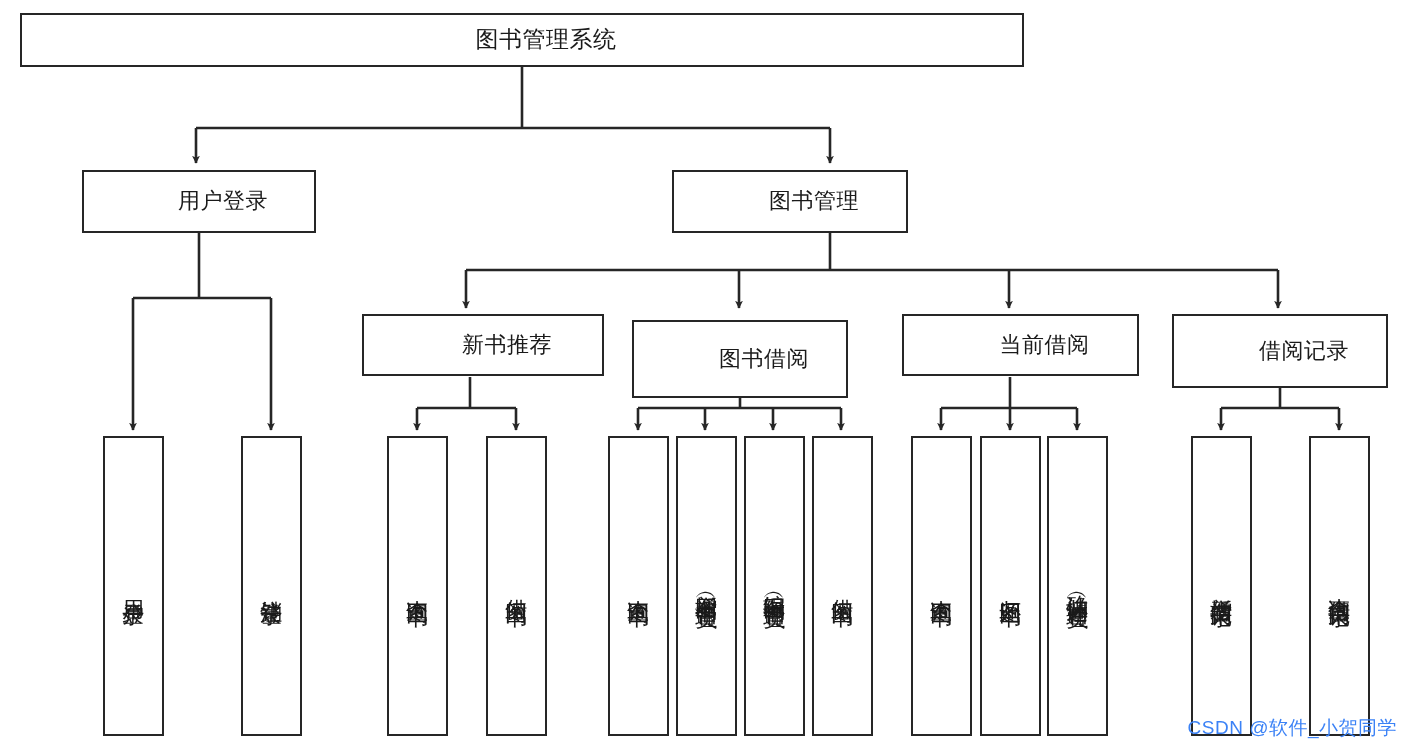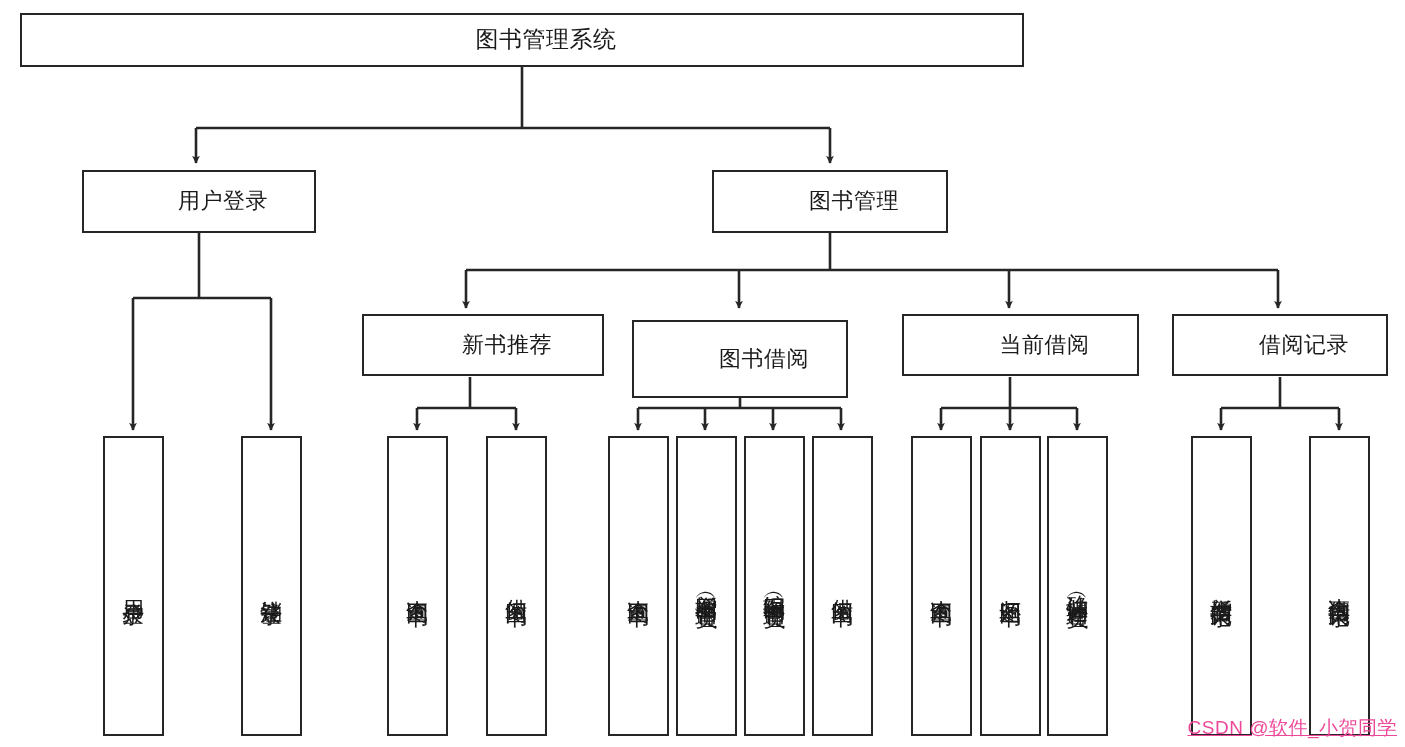--- a/index.html
+++ b/index.html
@@ -56,24 +56,23 @@
   .node.leaf span {
     writing-mode: vertical-rl;
     text-orientation: upright;
     display: block;
   }
   #watermark {
     position: absolute;
     right: 8px;
     bottom: 6px;
     font-size: 19px;
-    color: #ec4899;
+    color: #3b82f6;
     letter-spacing: 0.5px;
     white-space: nowrap;
-    text-decoration: underline;
   }
 </style>
 </head>
 <body>
 
 <div id="canvas">
 
   <svg id="wires" viewBox="0 0 1405 747" width="1405" height="747" xmlns="http://www.w3.org/2000/svg">
     <defs>
       <marker id="arrow" markerWidth="9" markerHeight="9" refX="7.2" refY="4.5" orient="auto" markerUnits="userSpaceOnUse">
@@ -125,37 +124,37 @@
   </svg>
 
   <div class="node h root" style="left:20px; top:13px; width:1004px; height:54px;">
     <span>图书管理系统</span>
   </div>
 
   <div class="node h" style="left:82px; top:170px; width:234px; height:63px;">
     <span>用户登录</span>
   </div>
 
-  <div class="node h" style="left:712px; top:170px; width:236px; height:63px;">
+  <div class="node h" style="left:672px; top:170px; width:236px; height:63px;">
     <span>图书管理</span>
   </div>
 
   <div class="node h" style="left:362px; top:314px; width:242px; height:62px;">
     <span>新书推荐</span>
   </div>
 
   <div class="node h" style="left:632px; top:320px; width:216px; height:78px;">
     <span>图书借阅</span>
   </div>
 
   <div class="node h" style="left:902px; top:314px; width:237px; height:62px;">
     <span>当前借阅</span>
   </div>
 
-  <div class="node h" style="left:1172px; top:314px; width:216px; height:62px;">
+  <div class="node h" style="left:1172px; top:314px; width:216px; height:74px;">
     <span>借阅记录</span>
   </div>
 
   <div class="node leaf" style="left:103px; top:436px; width:61px; height:300px;">
     <span>用户登录</span>
   </div>
   <div class="node leaf" style="left:241px; top:436px; width:61px; height:300px;">
     <span>注销登录</span>
   </div>
 

